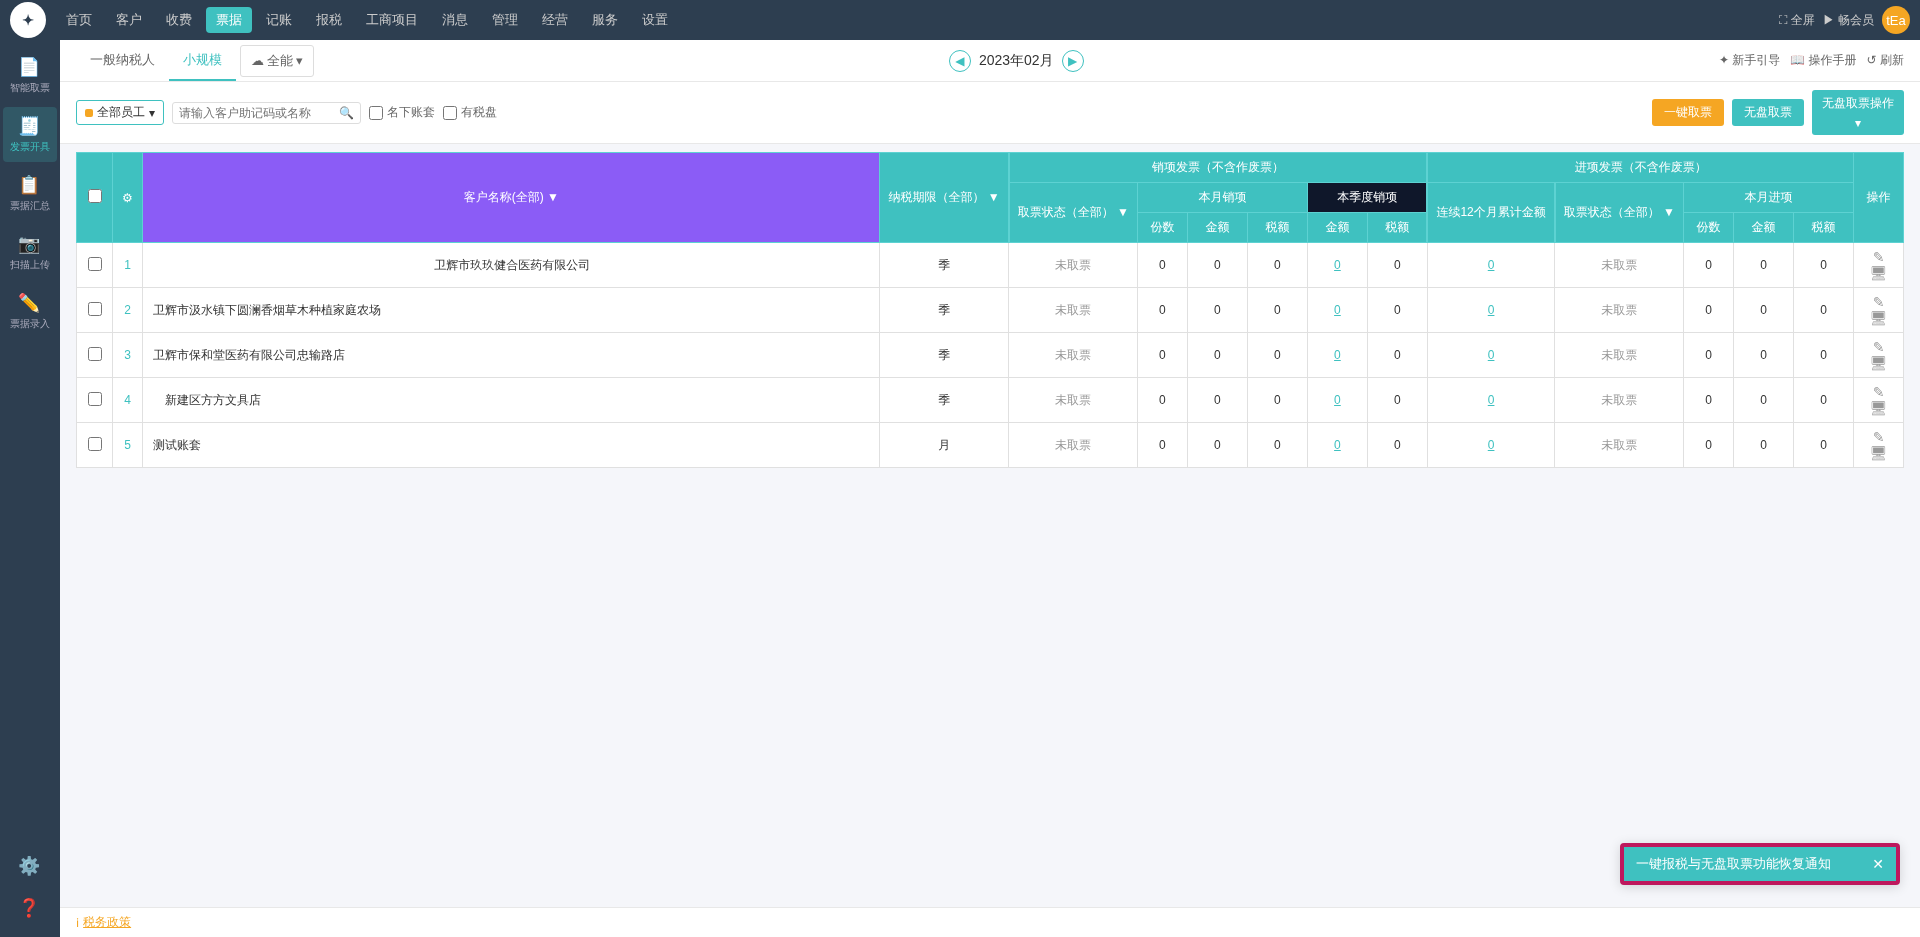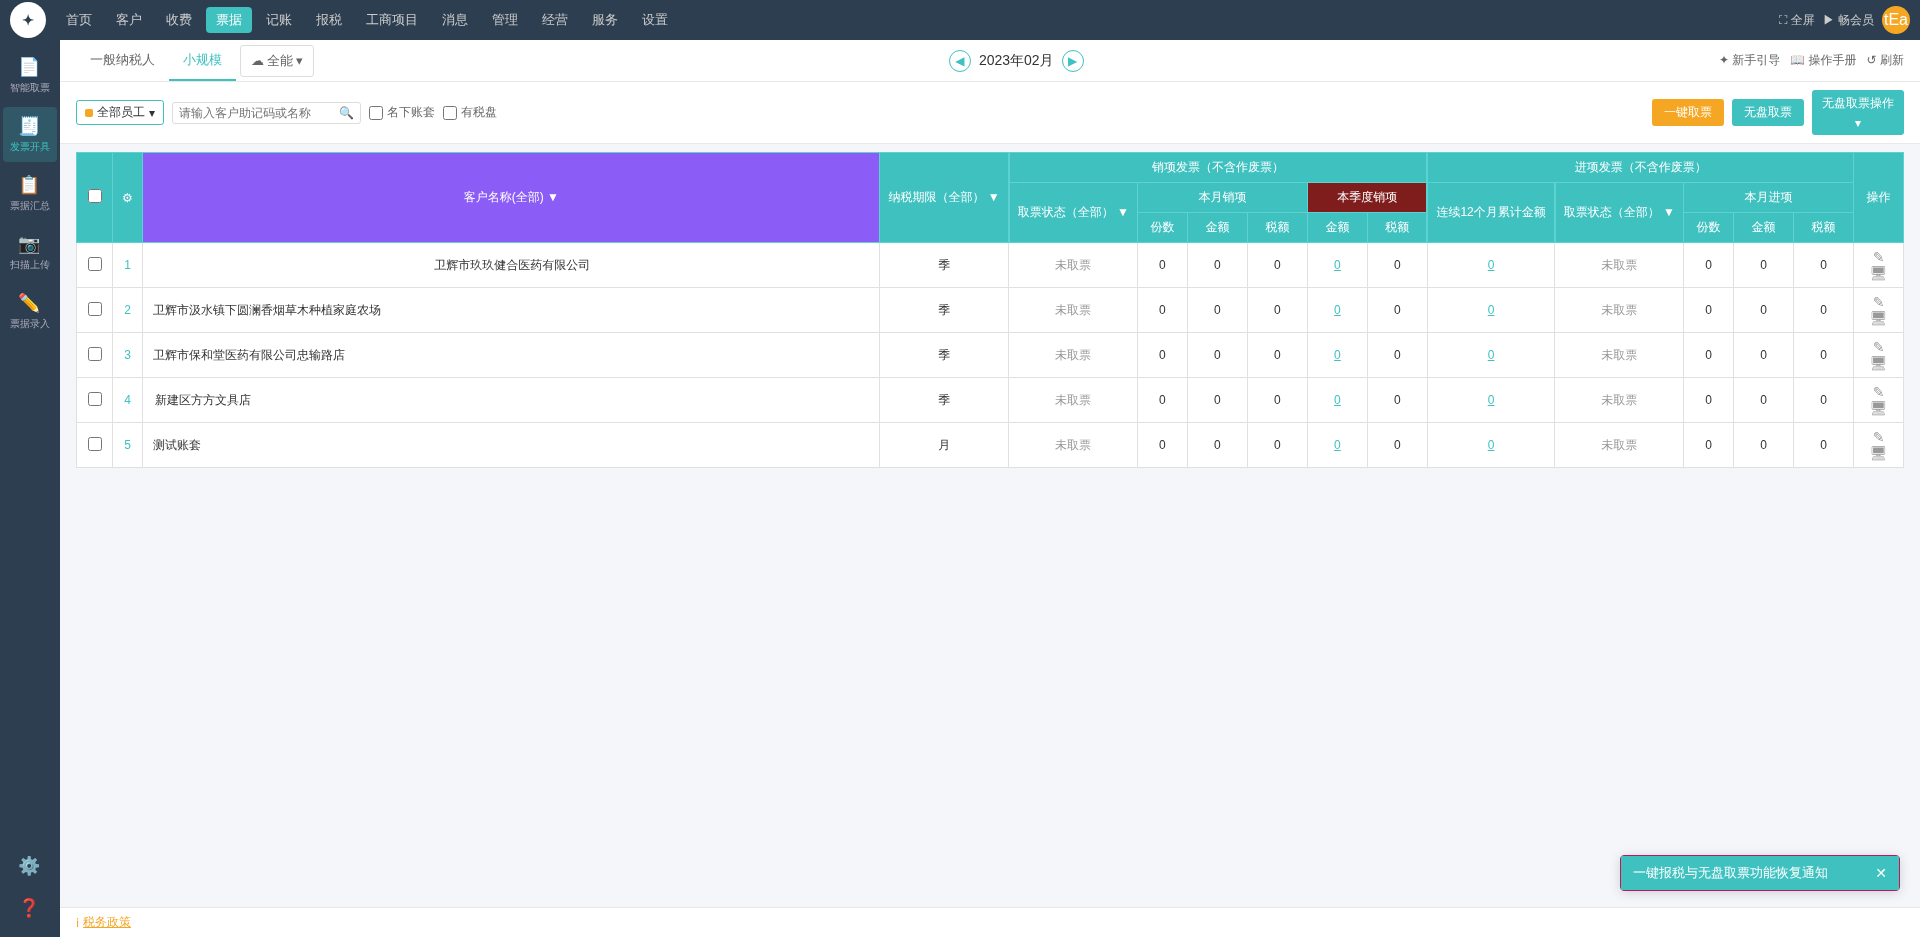--- a/index.html
+++ b/index.html
@@ -33,21 +33,21 @@
       font-size: 13px;
       color: #ccc;
     }
     .top-nav .nav-item.active { background: #3fc1c0; color: #fff; border-radius: 4px; }
     .top-nav .right-tools {
       display: flex; align-items: center; gap: 8px; font-size: 12px; color: #ccc;
     }
     .top-nav .right-tools span { cursor: pointer; }
     .top-nav .avatar {
       width: 28px; height: 28px; background: #f5a623; border-radius: 50%;
-      display: flex; align-items: center; justify-content: center; color: #fff; font-size: 16px; cursor: pointer;
+      display: flex; align-items: center; justify-content: center; color: #fff; font-size: 13px; cursor: pointer;
     }
 
     
     .main-layout {
       display: flex;
       height: calc(937px - 40px);
     }
 
     
     .sidebar {
@@ -194,25 +194,25 @@
     table tbody tr td:nth-child(3) { text-align: left; padding-left: 10px; }
     .status-badge {
       color: #999; font-size: 12px;
     }
     .link-num { color: #3fc1c0; text-decoration: underline; cursor: pointer; }
     .action-icon { color: #999; cursor: pointer; font-size: 14px; margin: 0 2px; }
 
     
     .notification-popup {
       position: fixed;
-      bottom: 46px;
+      bottom: 52px;
       right: 20px;
       width: 280px;
       background: #22c55e;
-      border: 1px solid #be185d;
+      border: 4px solid #be185d;
       border-radius: 4px;
       box-shadow: 0 2px 12px rgba(0,0,0,0.15);
       z-index: 100;
     }
     .notification-popup .popup-header {
       background: #3fc1c0;
       color: #fff;
       padding: 8px 12px;
       font-size: 13px;
       display: flex;
@@ -366,21 +366,21 @@
             <th rowspan="3" style="min-width:160px; background:#8b5cf6;">客户名称(全部) ▼</th>
             <th rowspan="3" style="width:70px; background:#3fc1c0;">纳税期限（全部） ▼</th>
             <th colspan="6" style="background:#3fc1c0; border-left:2px solid #5dd2d2;">销项发票（不含作废票）</th>
             <th colspan="5" style="background:#3fc1c0; border-left:2px solid #5dd2d2;">进项发票（不含作废票）</th>
             <th rowspan="3" style="width:50px; background:#3fc1c0;">操作</th>
           </tr>
 
           <tr>
             <th rowspan="2" style="width:80px; background:#3fc1c0; border-left:2px solid #5dd2d2;">取票状态（全部） ▼</th>
             <th colspan="3" style="background:#3fc1c0;">本月销项</th>
-            <th colspan="2" style="background:#7f1d1d;">本季度销项</th>
+            <th colspan="2" style="background:#0f172a;">本季度销项</th>
             <th rowspan="2" style="width:100px; background:#3fc1c0; border-left:2px solid #5dd2d2;">连续12个月累计金额</th>
             <th rowspan="2" style="width:80px; background:#3fc1c0; border-left:2px solid #5dd2d2;">取票状态（全部） ▼</th>
             <th colspan="3" style="background:#3fc1c0;">本月进项</th>
           </tr>
 
           <tr>
             <th style="width:50px; background:#3fc1c0;">份数</th>
             <th style="width:60px; background:#3fc1c0;">金额</th>
             <th style="width:60px; background:#3fc1c0;">税额</th>
             <th style="width:60px; background:#3fc1c0;">金额</th>
@@ -450,21 +450,21 @@
       <td>0</td>
       <td>0</td>
       <td>
         <span class="action-icon">✎</span>
         <span class="action-icon">🖥</span>
       </td>
     </tr>
             <tr>
       <td><input type="checkbox" class="cb" style=""></td>
       <td style="color:#3fc1c0;">4</td>
-      <td style="text-align:left;padding-left:12px;">新建区方方文具店</td>
+      <td style="text-align:left;padding-left:22px;">新建区方方文具店</td>
       <td>季</td>
       <td class="status-badge">未取票</td>
       <td>0</td>
       <td>0</td>
       <td>0</td>
       <td><span class="link-num">0</span></td>
       <td>0</td>
       <td><span class="link-num">0</span></td>
       <td class="status-badge">未取票</td>
       <td>0</td>

